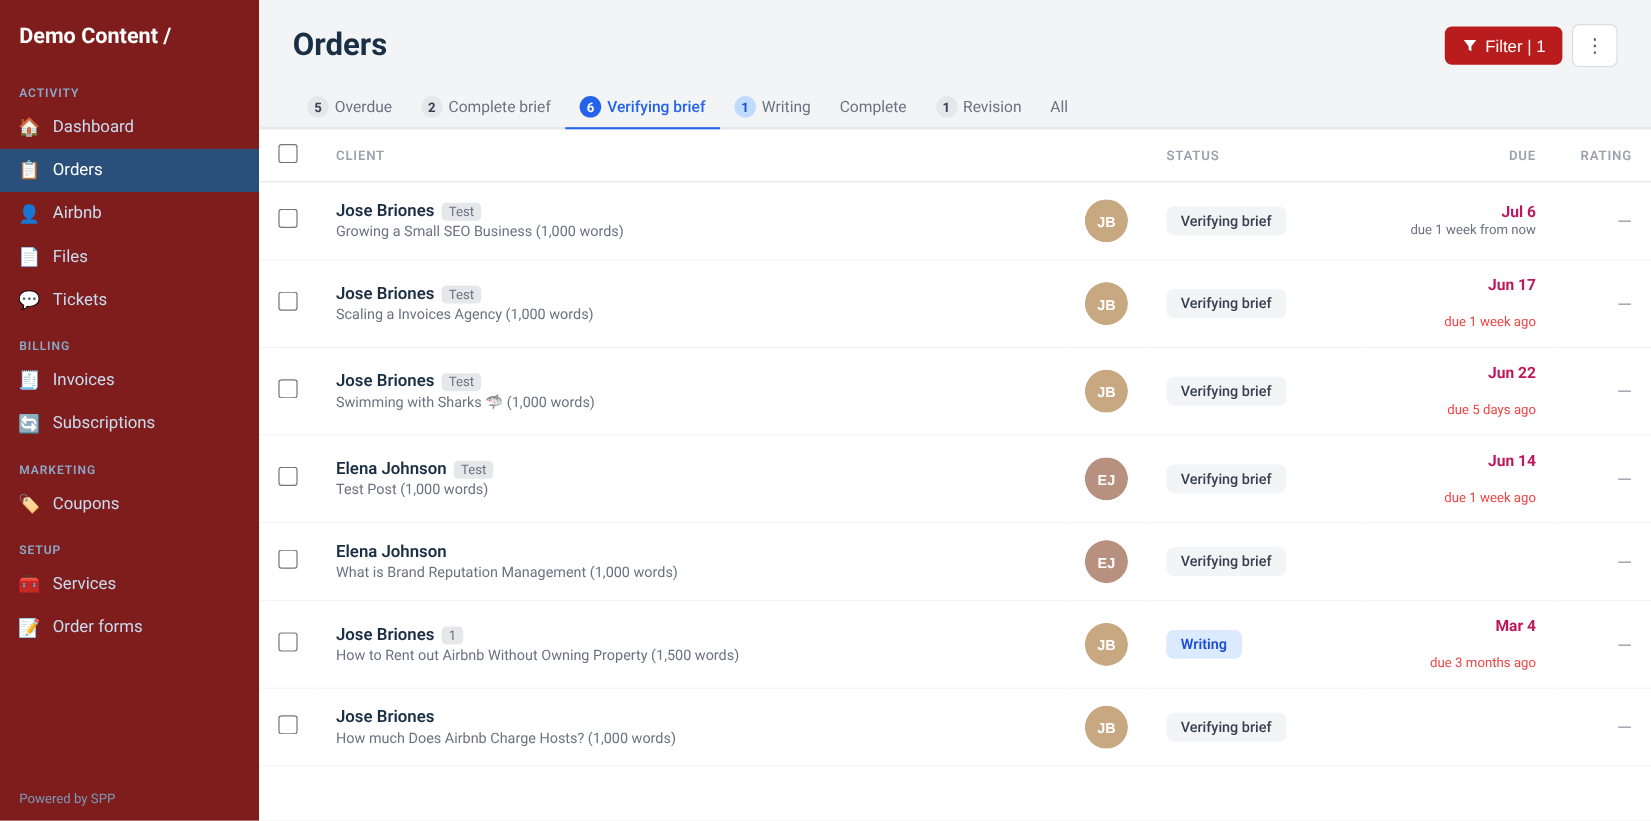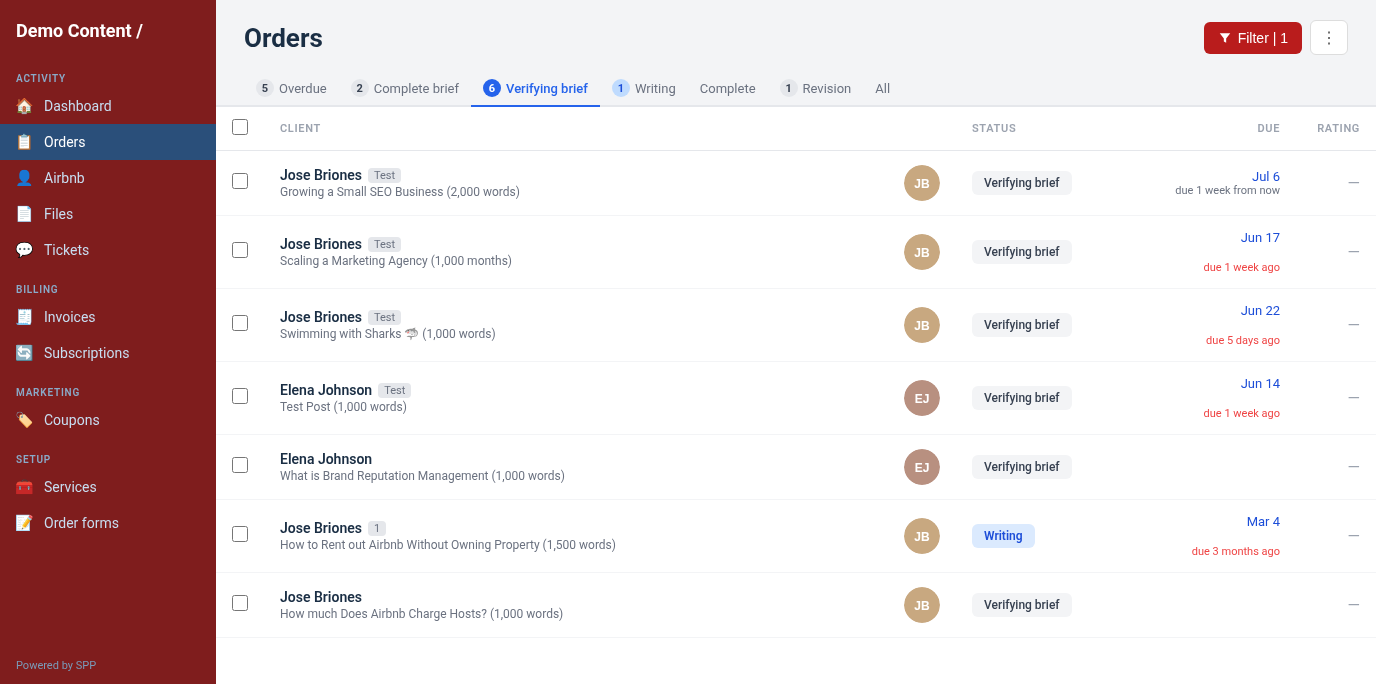--- a/index.html
+++ b/index.html
@@ -195,21 +195,21 @@
       display: inline-block;
       padding: 5px 12px;
       border-radius: 6px;
       font-size: 12px;
       font-weight: 500;
       background: #f3f4f6;
       color: #374151;
     }
     .status-badge.writing { background: #dbeafe; color: #1d4ed8; font-weight: 600; }
 
-    .due-date { font-size: 13px; font-weight: 400; color: #1d4ed8; text-align: right; }
+    .due-date { font-size: 13px; font-weight: 700; color: #be185d; text-align: right; }
     .due-sub { font-size: 11px; color: #6b7280; text-align: right; }
     .due-sub.overdue { color: #ef4444; margin-top: 16px; }
 
     .rating-dash { color: #9ca3af; text-align: right; font-size: 16px; }
   </style>
 </head>
 <body>
 
 <nav id="sidebar">
   <div id="sidebar-logo">Demo Content /</div>
@@ -330,21 +330,21 @@
         </tr>
       </thead>
       <tbody id="orders-tbody">
       <tr>
             <td class="checkbox-td"><input type="checkbox" class="row-checkbox" style=""></td>
             <td>
               <div class="client-name">
                 <span>Jose Briones</span>
                 <span class="client-tag">Test</span>
               </div>
-              <div class="order-title">Growing a Small SEO Business (2,000 words)</div>
+              <div class="order-title">Growing a Small SEO Business (1,000 words)</div>
             </td>
             <td>
               <div class="avatar">
                 <svg width="36" height="36" viewBox="0 0 36 36">
                   <circle cx="18" cy="18" r="18" fill="#c8a880"></circle>
                   <text x="18" y="23" text-anchor="middle" font-size="12" fill="white" font-family="sans-serif" font-weight="600">JB</text>
                 </svg>
               </div>
             </td>
             <td><span class="status-badge ">Verifying brief</span></td>
@@ -354,21 +354,21 @@
             </td>
             <td class="rating-dash">—</td>
           </tr>
           <tr>
             <td class="checkbox-td"><input type="checkbox" class="row-checkbox" style=""></td>
             <td>
               <div class="client-name">
                 <span>Jose Briones</span>
                 <span class="client-tag">Test</span>
               </div>
-              <div class="order-title">Scaling a Marketing Agency (1,000 months)</div>
+              <div class="order-title">Scaling a Invoices Agency (1,000 words)</div>
             </td>
             <td>
               <div class="avatar">
                 <svg width="36" height="36" viewBox="0 0 36 36">
                   <circle cx="18" cy="18" r="18" fill="#c8a880"></circle>
                   <text x="18" y="23" text-anchor="middle" font-size="12" fill="white" font-family="sans-serif" font-weight="600">JB</text>
                 </svg>
               </div>
             </td>
             <td><span class="status-badge ">Verifying brief</span></td>

